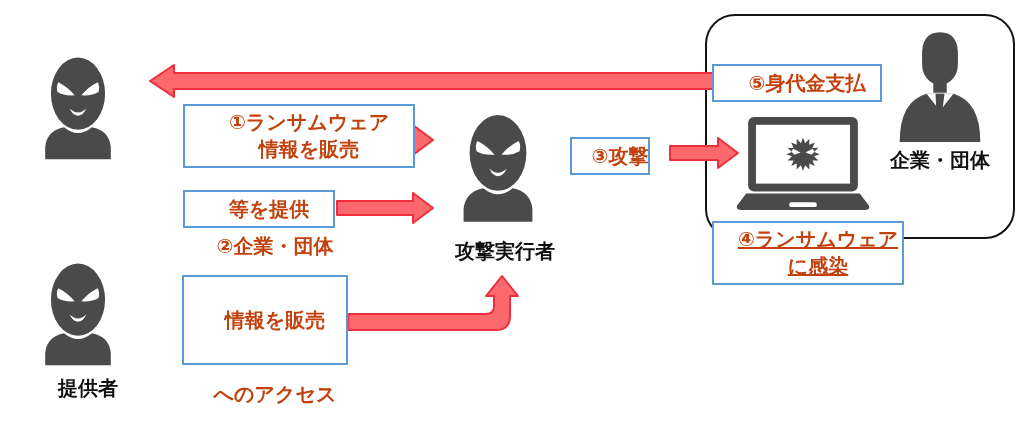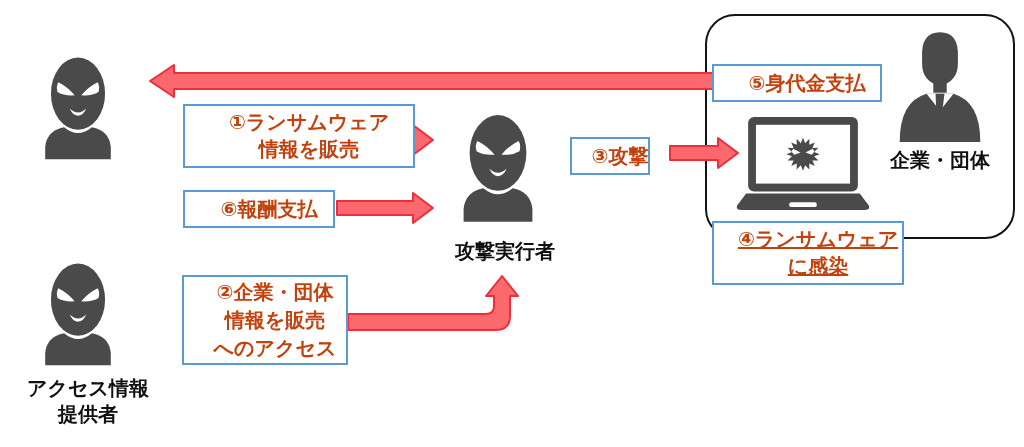--- a/index.html
+++ b/index.html
@@ -57,24 +57,24 @@
   <svg class="abs arrow" style="left:346px;top:268px;" width="176" height="68" viewBox="0 0 176 68">
     <path d="M2,46 L140,46 Q148,46 148,38 L148,28 L140,28 L156,8 L172,28 L164,28 L164,48 Q164,62 150,62 L2,62 Z"></path>
   </svg>
 
   <div class="abs step-box" style="left:183px;top:104px;width:232px;height:64px;">
     <span class="ln">①ランサムウェア</span>
     <span class="ln">情報を販売</span>
   </div>
 
   <div class="abs step-box" style="left:183px;top:190px;width:152px;height:38px;">
-    <span class="ln">⑥報酬支払</span>
+    <span class="ln">等を提供</span>
   </div>
 
-  <div class="abs step-box" style="left:182px;top:275px;width:166px;height:90px;line-height:28px;">
+  <div class="abs step-box" style="left:182px;top:275px;width:166px;height:90px;line-height:28px;gap:46px;">
     <span class="ln">②企業・団体</span>
     <span class="ln">情報を販売</span>
     <span class="ln">へのアクセス</span>
   </div>
 
   <div class="abs step-box" style="left:570px;top:137px;width:80px;height:38px;">
     <span class="ln">③攻撃</span>
   </div>
 
   <div class="abs step-box" style="left:712px;top:64px;width:170px;height:38px;">
@@ -97,21 +97,20 @@
   </div>
 
   <svg class="abs icon" style="left:37px;top:262px;" width="82" height="104" viewBox="0 0 100 125">
     <ellipse cx="50" cy="45" rx="33" ry="44" fill="#4a4a4b"></ellipse>
     <path d="M10,125 L10,110 Q12,90 33,86 Q50,100 67,86 Q88,90 90,110 L90,125 Z" fill="#4a4a4b"></path>
     <path d="M26,31 Q38,37 46,47 Q33,48 25,43 Q23,36 26,31 Z" fill="#ffffff"></path>
     <path d="M74,31 Q62,37 54,47 Q67,48 75,43 Q77,36 74,31 Z" fill="#ffffff"></path>
     <path d="M40,63 Q50,73 60,63 Q57,71 50,72 Q43,71 40,63 Z" fill="#ffffff"></path>
   </svg>
   <div class="abs actor-label" style="left:3px;top:375px;width:170px;">
-    <div class="ln">アクセス情報</div>
     <div class="ln">提供者</div>
   </div>
 
   <svg class="abs icon" style="left:455px;top:114px;" width="86" height="108" viewBox="0 0 100 125">
     <ellipse cx="50" cy="45" rx="33" ry="44" fill="#4a4a4b"></ellipse>
     <path d="M10,125 L10,110 Q12,90 33,86 Q50,100 67,86 Q88,90 90,110 L90,125 Z" fill="#4a4a4b"></path>
     <path d="M26,31 Q38,37 46,47 Q33,48 25,43 Q23,36 26,31 Z" fill="#ffffff"></path>
     <path d="M74,31 Q62,37 54,47 Q67,48 75,43 Q77,36 74,31 Z" fill="#ffffff"></path>
     <path d="M40,63 Q50,73 60,63 Q57,71 50,72 Q43,71 40,63 Z" fill="#ffffff"></path>
   </svg>

